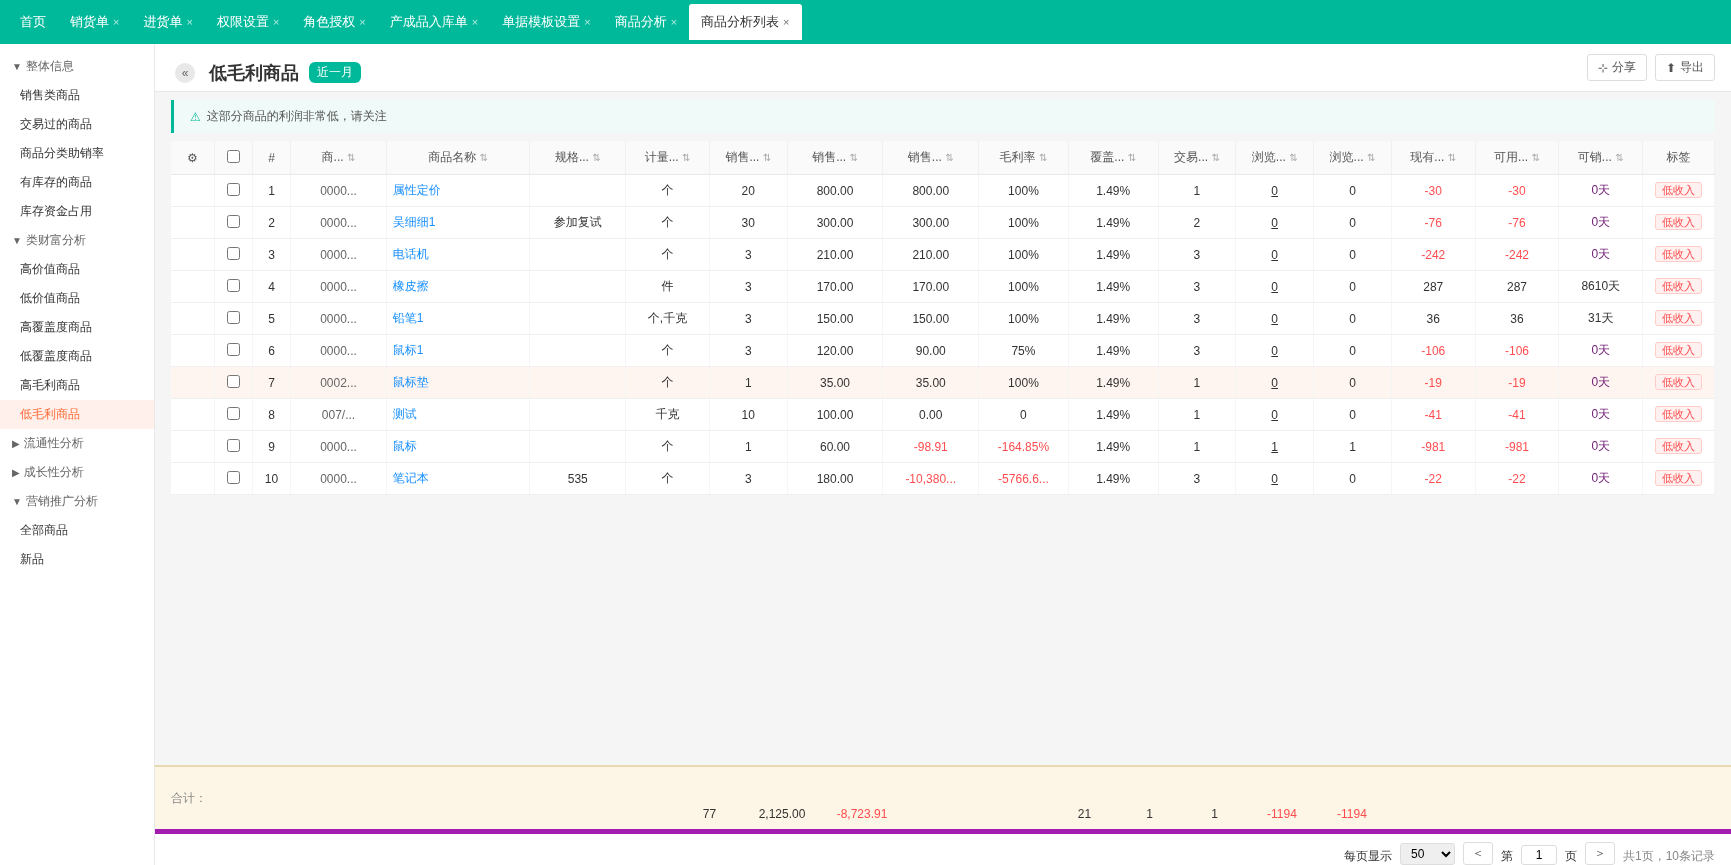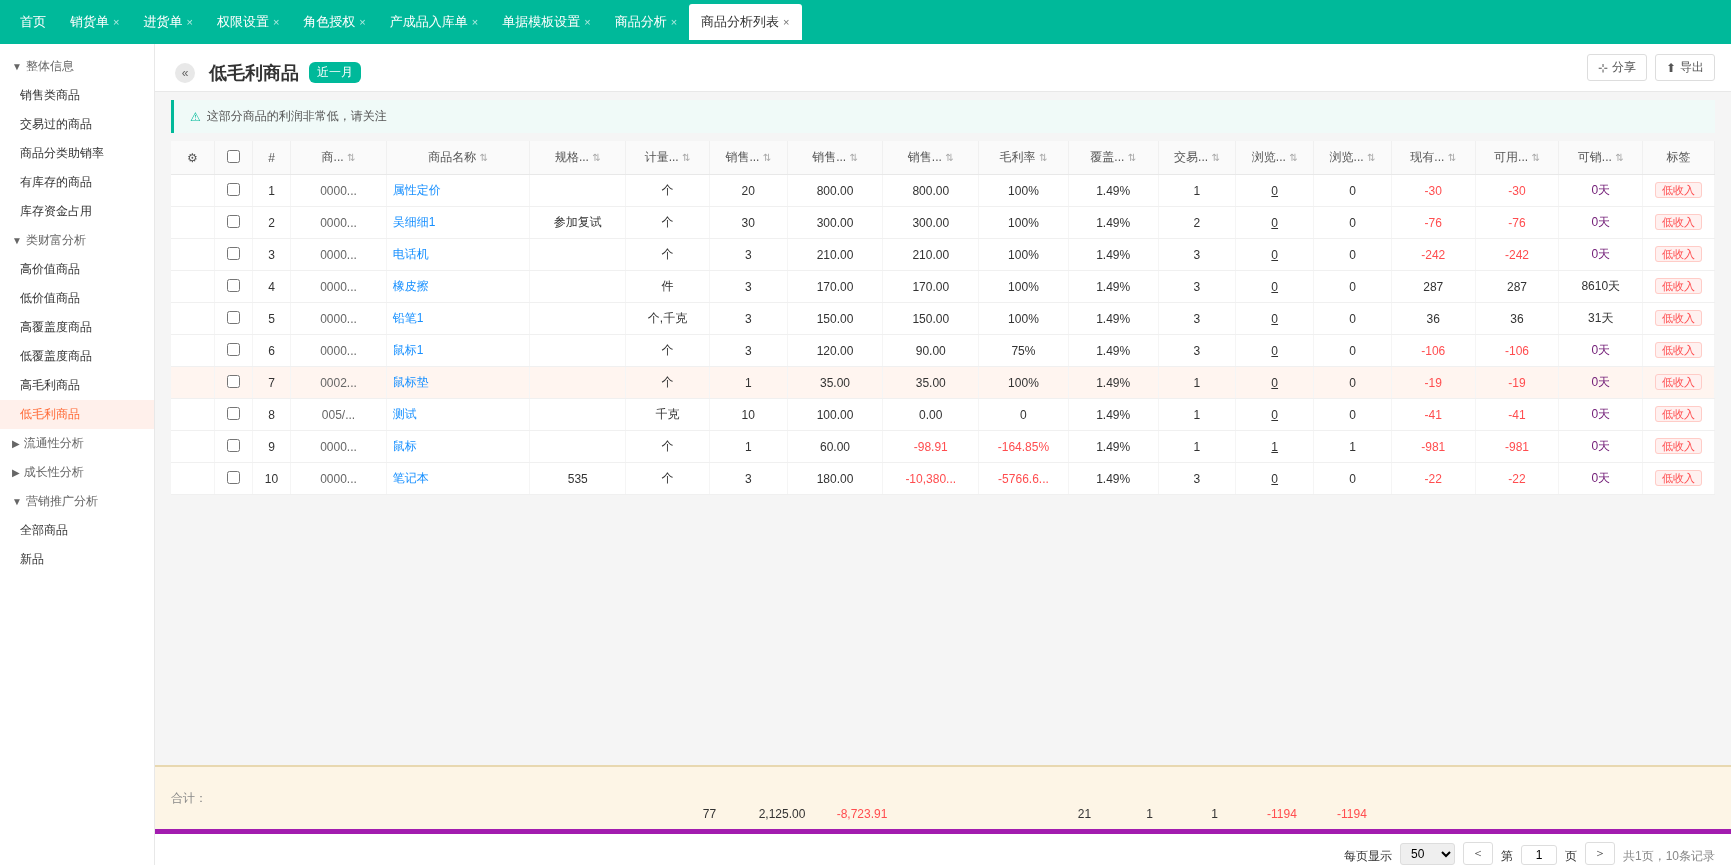--- a/index.html
+++ b/index.html
@@ -382,21 +382,21 @@
       <td>0</td>
       <td class="red-text">-19</td>
       <td class="red-text">-19</td>
       <td class="tag-days">0天</td>
       <td><span class="tag-low">低收入</span></td>
     </tr>
             <tr>
       <td></td>
       <td><input type="checkbox" style=""></td>
       <td>8</td>
-      <td style="color:#666;">005/...</td>
+      <td style="color:#666;">007/...</td>
       <td class="text-left" style="color:#1890ff; cursor:pointer;">测试</td>
       <td></td>
       <td>千克</td>
       <td>10</td>
       <td>100.00</td>
       <td class="">0.00</td>
       <td class="">0</td>
       <td>1.49%</td>
       <td>1</td>
       <td class="link-underline">0</td>

